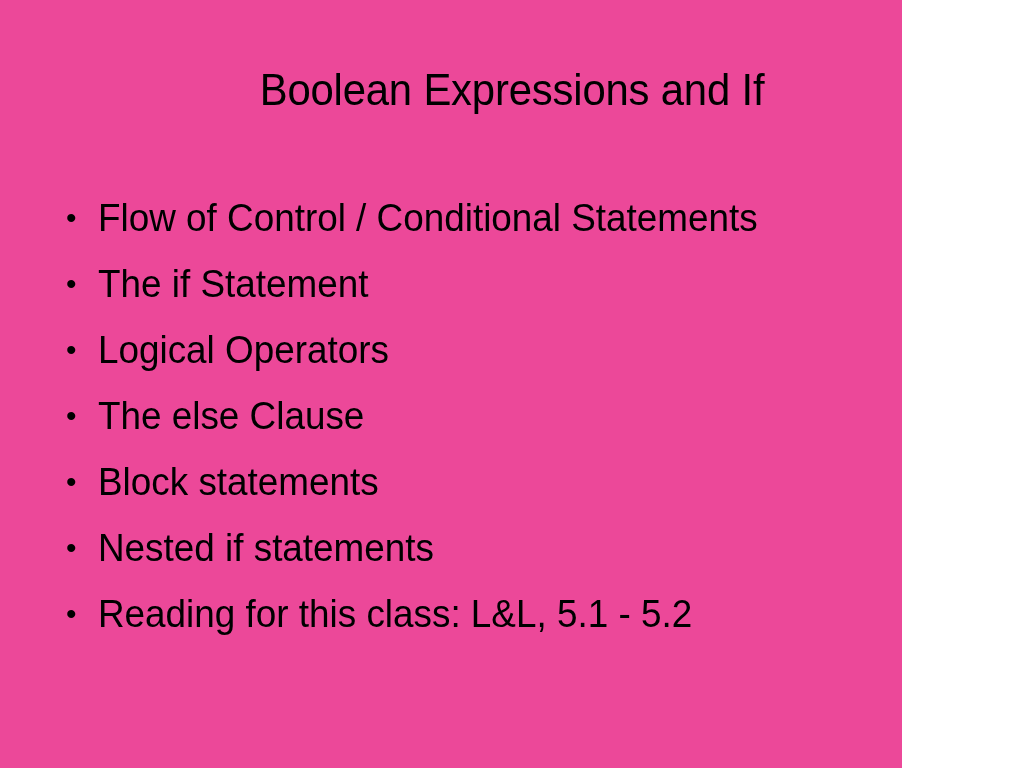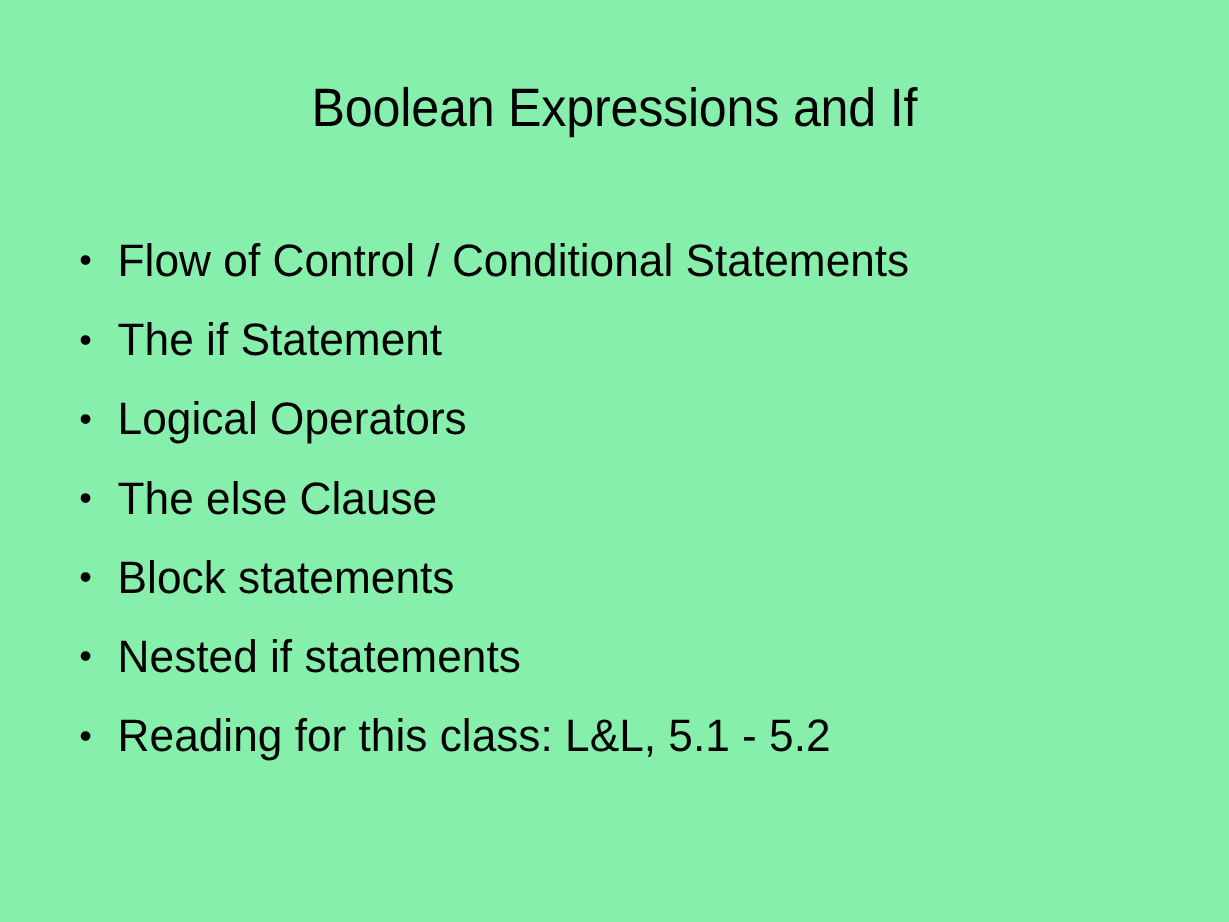--- a/index.html
+++ b/index.html
@@ -11,23 +11,23 @@
     width: 1024px;
     height: 768px;
     background: #ffffff;
     font-family: "Liberation Sans", sans-serif;
     color: #000000;
     overflow: hidden;
   }
 
   .slide {
     position: relative;
-    width: 1024px;
+    width: 902px;
     height: 768px;
-    background: #86efac;
+    background: #ec4899;
     box-sizing: border-box;
   }
 
   .slide-title {
     position: absolute;
     top: 62px;
     left: 0;
     width: 1024px;
     text-align: center;
     font-size: 45px;

